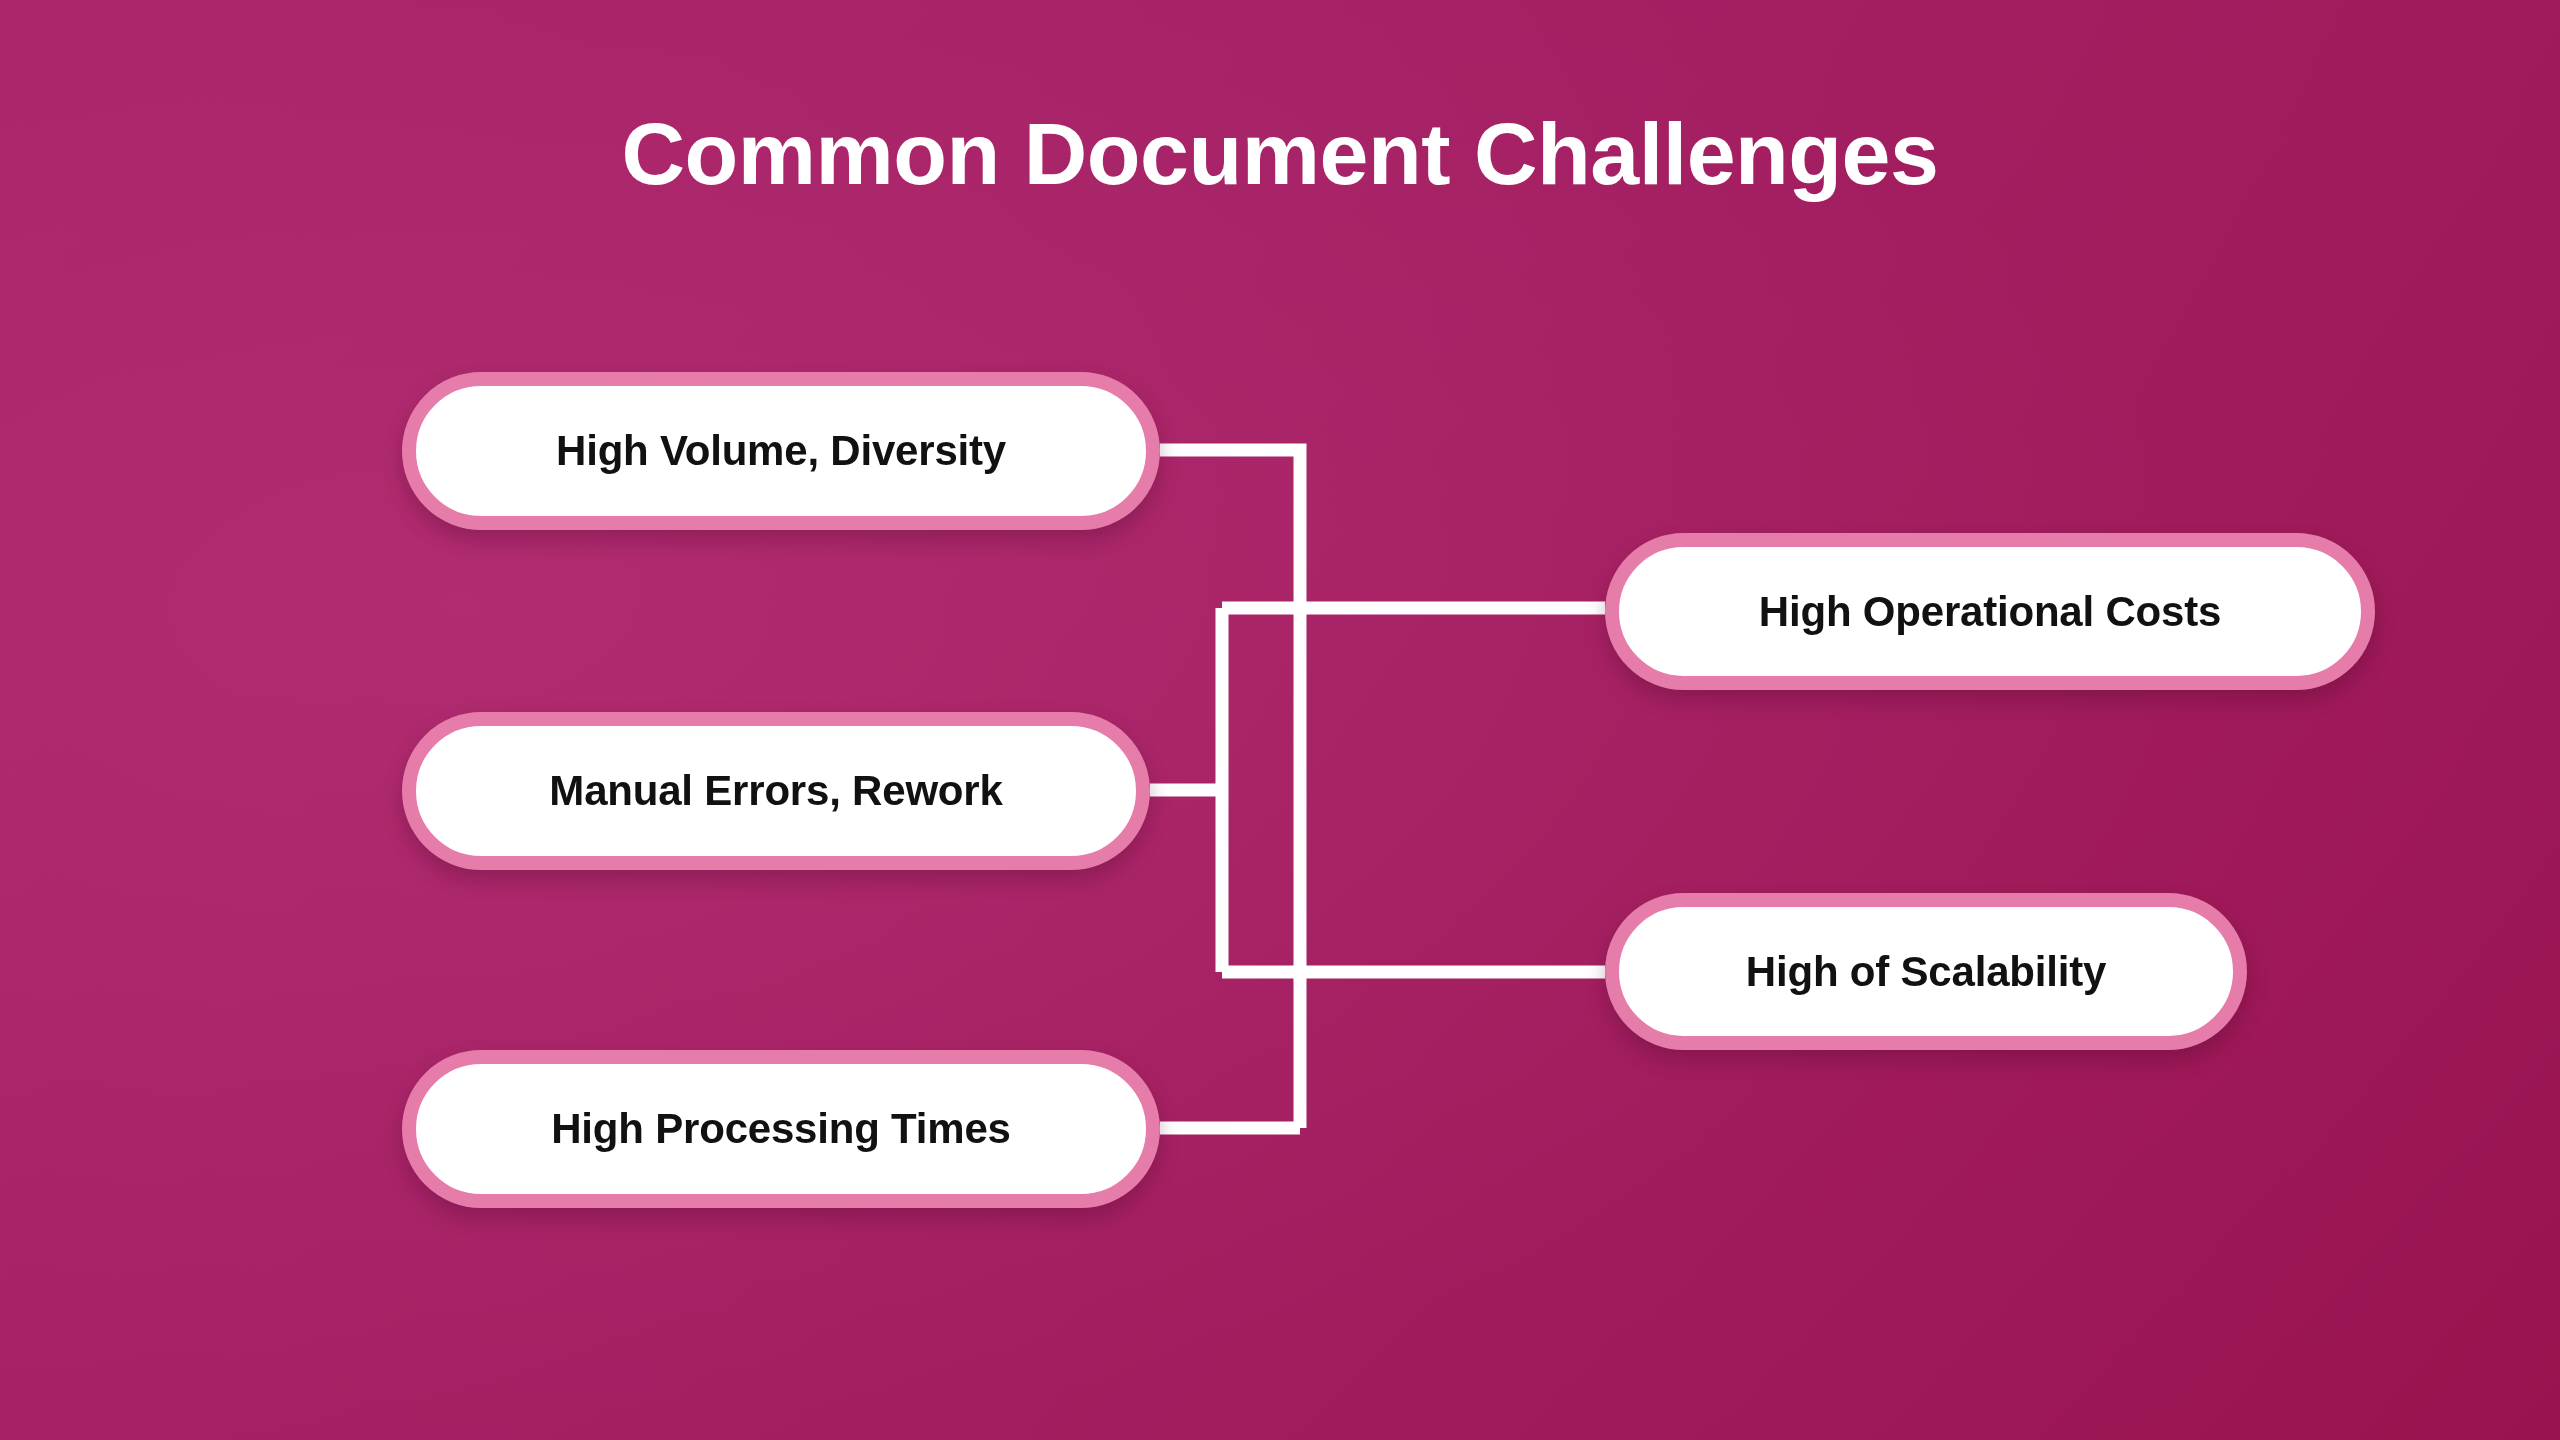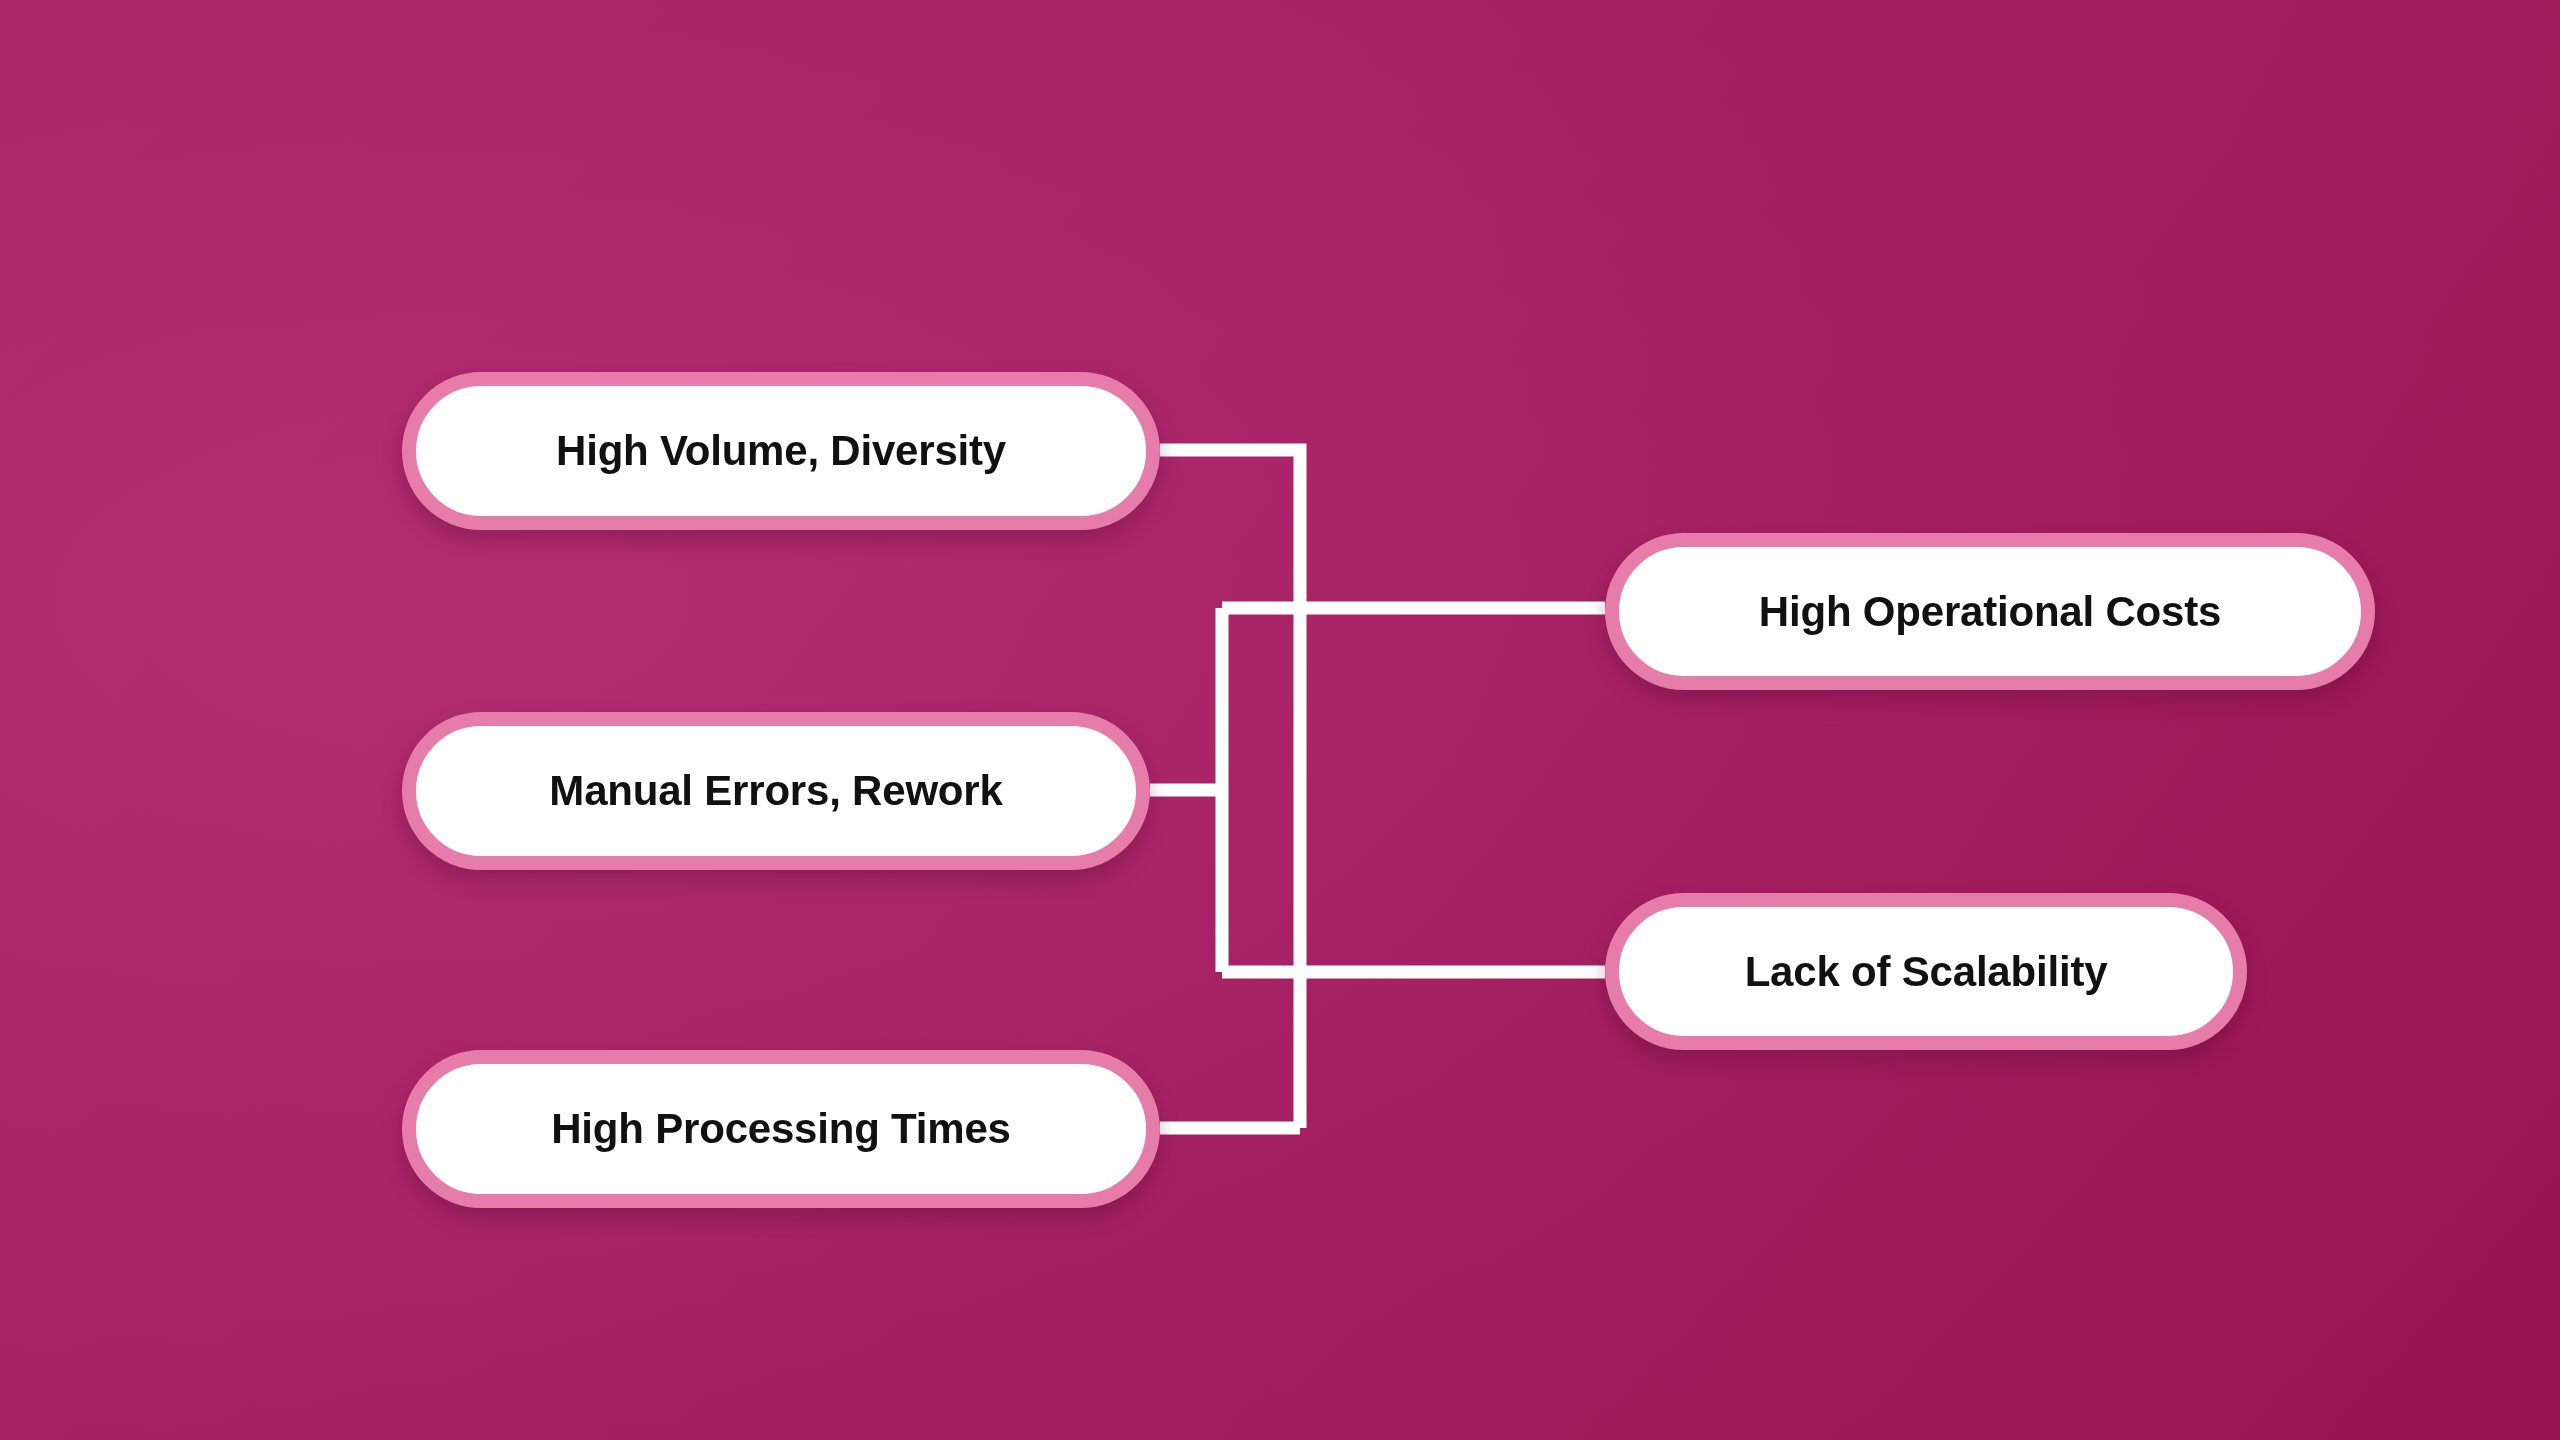--- a/index.html
+++ b/index.html
@@ -74,20 +74,21 @@
 
   
   #pill-operational-costs { left:1605px; top:533px; width:770px; height:157px; }
   #pill-lack-scalability  { left:1605px; top:893px; width:642px; height:157px; }
 </style>
 </head>
 <body>
 
 <div id="slide">
 
+  <div id="title">Common Document Challenges</div>
 
   <svg id="connectors" viewBox="0 0 2560 1440">
 
     <g stroke="#FFFFFF" stroke-width="13" fill="none" stroke-linecap="butt">
 
       <path d="M1160,450 H1300 V1128"></path>
 
       <path d="M1300,1128 H1160"></path>
 
       <path d="M1150,790 H1222"></path>
@@ -110,16 +111,16 @@
 
   <div class="pill" id="pill-long-processing">
     <span class="pill-label">High Processing Times</span>
   </div>
 
   <div class="pill" id="pill-operational-costs">
     <span class="pill-label">High Operational Costs</span>
   </div>
 
   <div class="pill" id="pill-lack-scalability">
-    <span class="pill-label">Lack of Scalability</span>
+    <span class="pill-label">High of Scalability</span>
   </div>
 
 </div>
 
 </body></html>

